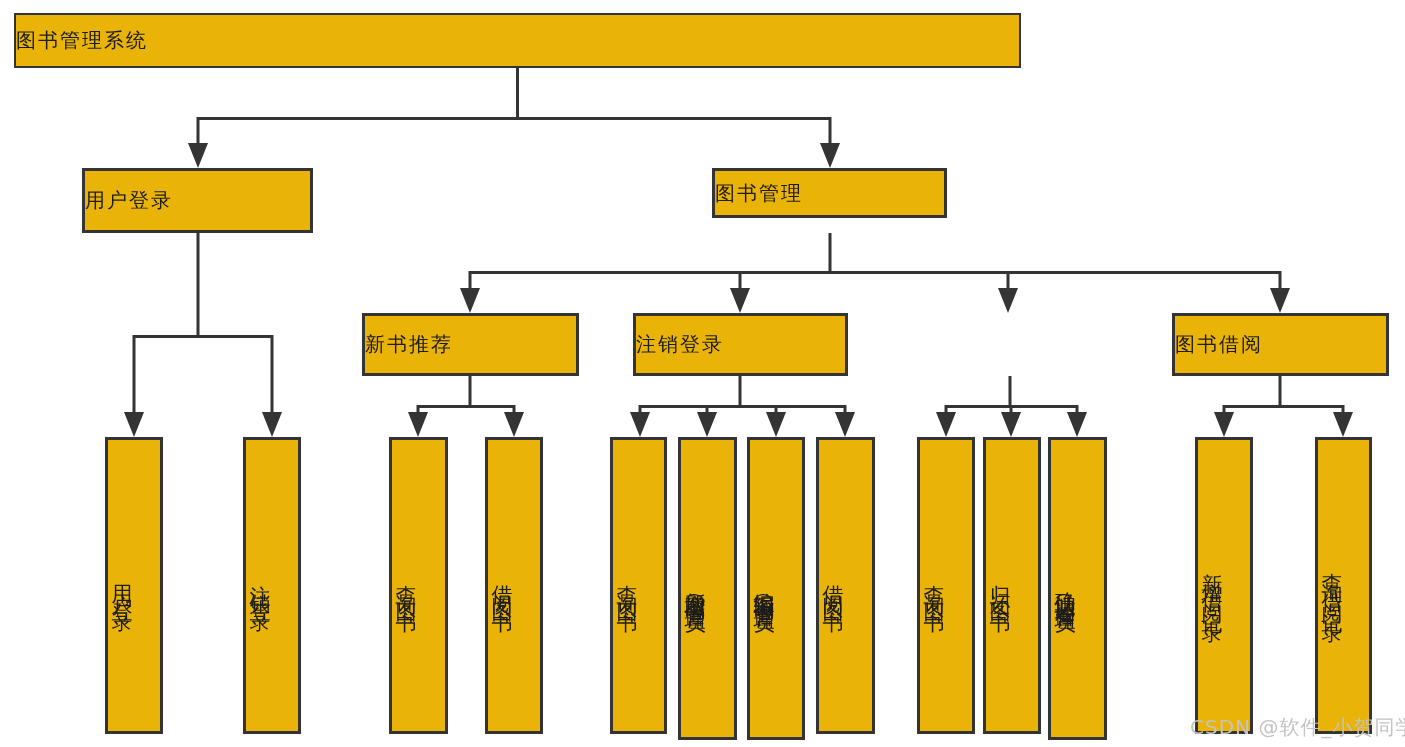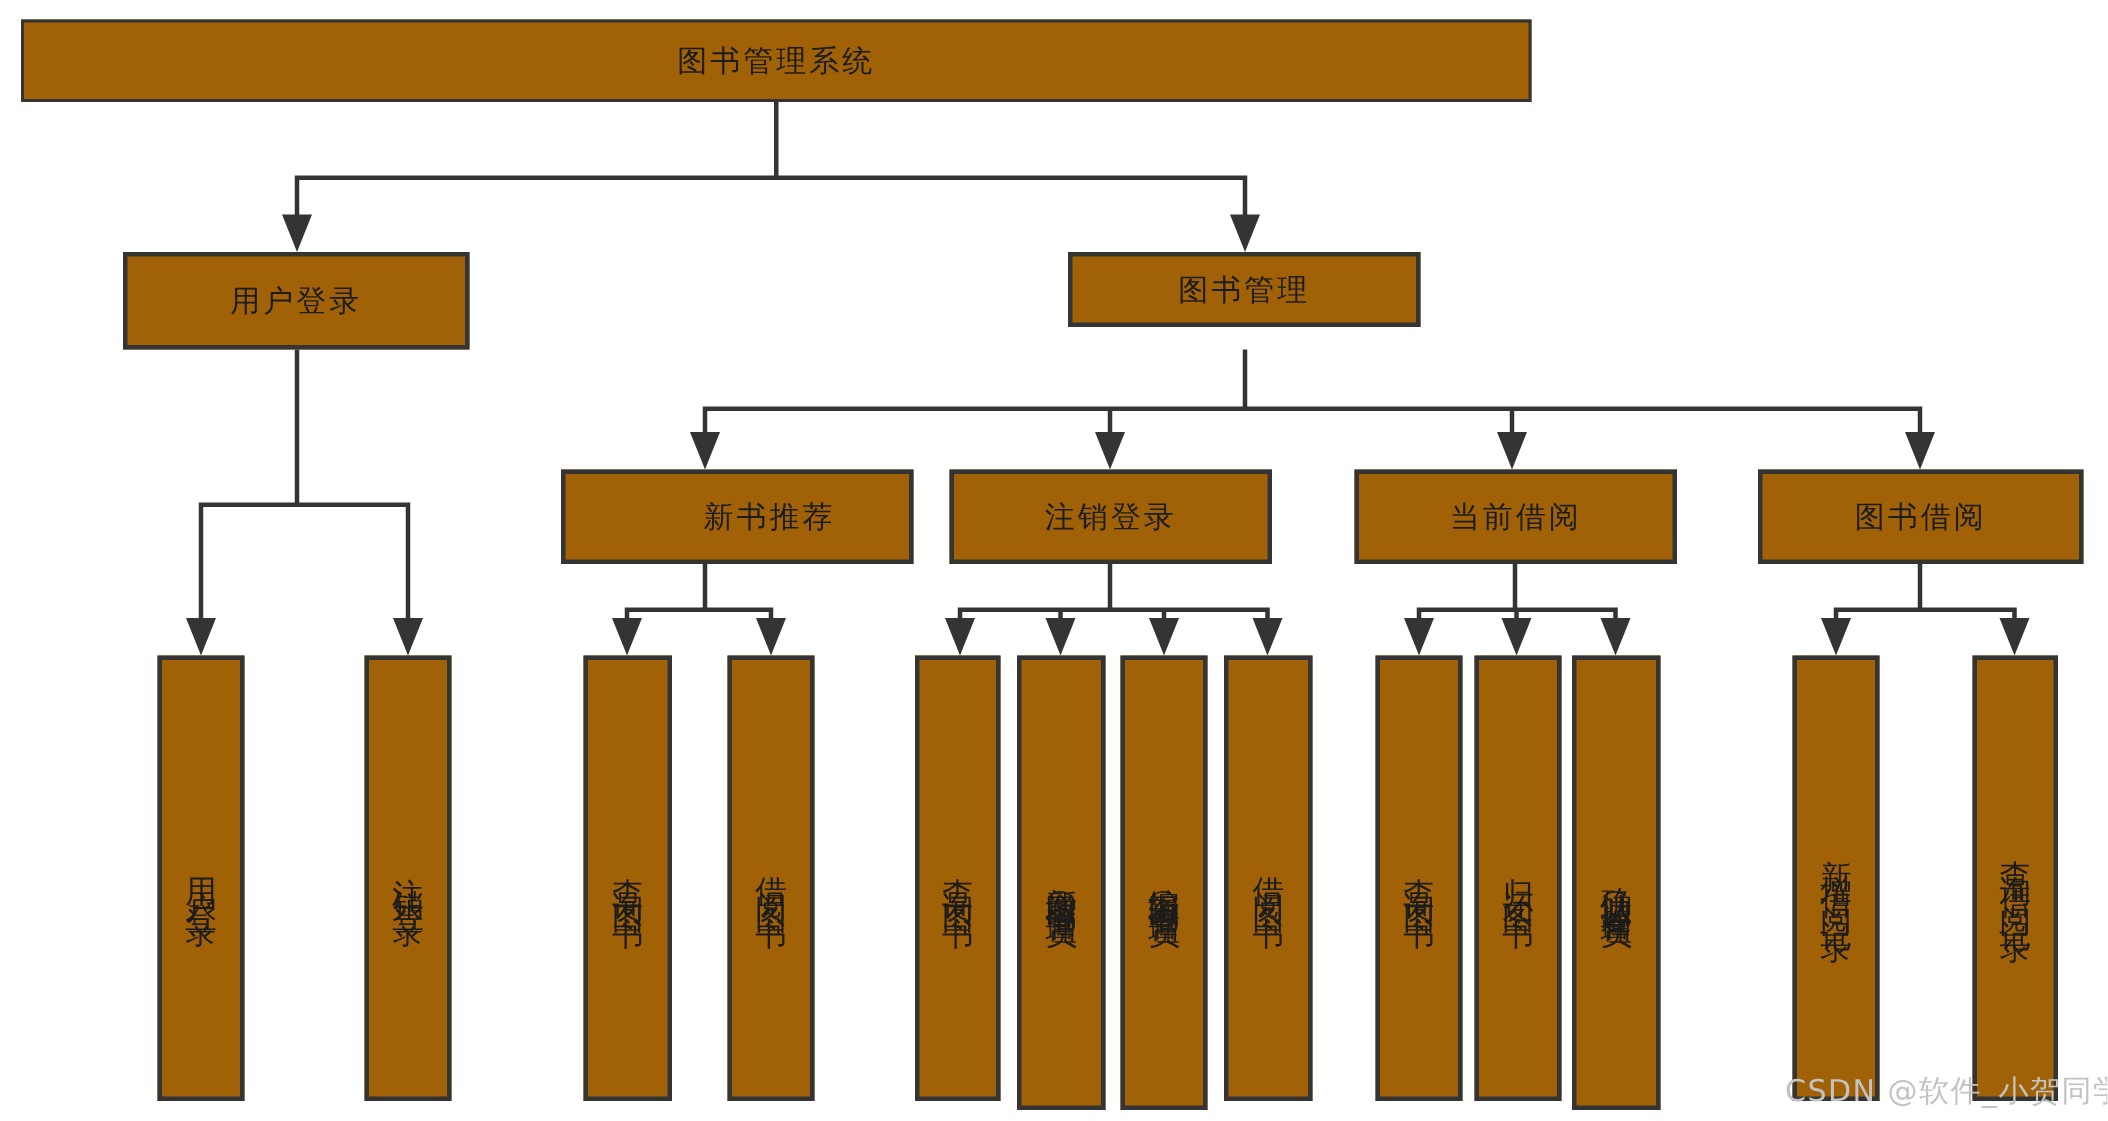--- a/index.html
+++ b/index.html
@@ -8,34 +8,34 @@
     width: 1405px;
     height: 747px;
     background: #ffffff;
     font-family: "DejaVu Sans", "Liberation Sans", sans-serif;
     overflow: hidden;
   }
   svg.wires { position: absolute; left: 0; top: 0; z-index: 1; }
   .node {
     position: absolute;
     box-sizing: border-box;
-    background: #a16207;
+    background: #eab308;
     border: 3px solid #343434;
     display: flex;
     align-items: center;
-    justify-content: center;
+    justify-content: flex-start;
     color: #1c1c1c;
     z-index: 2;
   }
   .hbox { font-size: 20px; letter-spacing: 2px; }
   .root  { left: 14px;   top: 13px;  width: 1007px; height: 55px; border-width: 2px; }
   .l1a   { left: 82px;   top: 168px; width: 231px;  height: 65px; }
   .l1b   { left: 712px;  top: 168px; width: 235px;  height: 50px; }
   .l3    { top: 313px; height: 63px; }
-  .l3a   { left: 374px;  width: 235px; padding-left: 43px; }
+  .l3a   { left: 362px;  width: 217px; }
   .l3b   { left: 633px;  width: 215px; }
   .l3c   { left: 903px;  width: 215px; }
   .l3d   { left: 1172px; width: 217px; }
   .leaf  { top: 437px; height: 297px; font-size: 21px; }
   .leaf span {
     writing-mode: vertical-rl;
     text-orientation: mixed;
     letter-spacing: 9px;
     white-space: nowrap;
   }
@@ -145,23 +145,20 @@
   <div class="node hbox l1b">
     <span>图书管理</span>
   </div>
 
   <div class="node hbox l3 l3a">
     <span>新书推荐</span>
   </div>
   <div class="node hbox l3 l3b">
     <span>注销登录</span>
   </div>
-  <div class="node hbox l3 l3c">
-    <span>当前借阅</span>
-  </div>
   <div class="node hbox l3 l3d">
     <span>图书借阅</span>
   </div>
 
   <div class="node leaf lf1">
     <span>用户登录</span>
   </div>
   <div class="node leaf lf2">
     <span>注销登录</span>
   </div>

